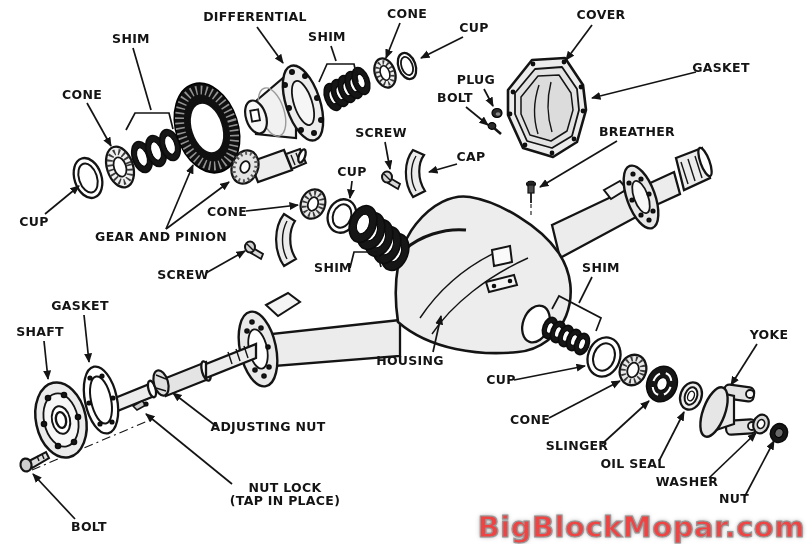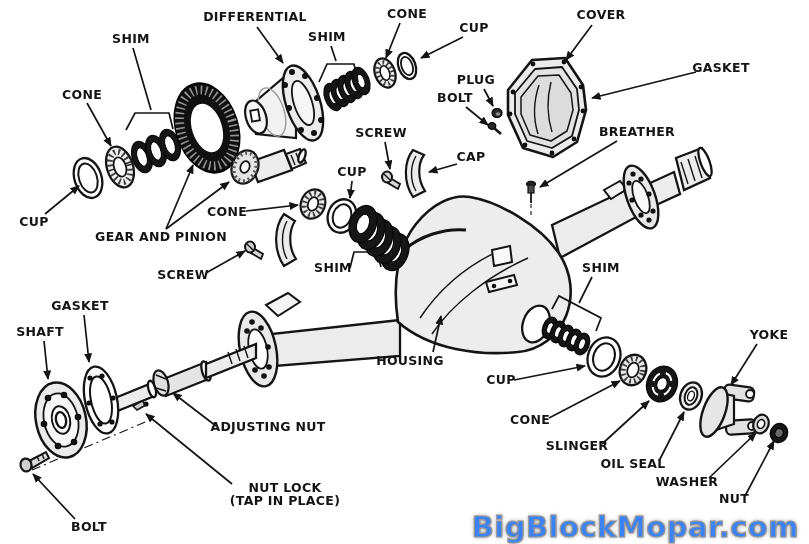--- a/index.html
+++ b/index.html
@@ -5,22 +5,22 @@
   html,body{margin:0;padding:0;background:#fff;}
   #stage{position:relative;width:809px;height:544px;background:#ffffff;overflow:hidden;
          font-family:"DejaVu Sans","Liberation Sans",sans-serif;}
   svg{position:absolute;left:0;top:0;}
   .part-label{font:700 12.5px "DejaVu Sans","Liberation Sans",sans-serif;fill:#141414;letter-spacing:.3px;}
   .leader{fill:none;stroke:#141414;stroke-width:1.7;}
   .ol{stroke:#141414;stroke-width:2.3;fill:#fff;}
   .gf{stroke:#141414;stroke-width:2.3;fill:#ececec;}
   .dk{stroke:#0c0c0c;stroke-width:1.6;fill:#161616;}
   .thin{stroke:#141414;stroke-width:1.4;fill:none;}
-  #watermark{position:absolute;right:10px;bottom:0px;font:800 29px "DejaVu Sans","Liberation Sans",sans-serif;
-             color:#3b82f6;letter-spacing:.5px;-webkit-text-stroke:1.2px #979797;
+  #watermark{position:absolute;right:4px;bottom:0px;font:800 29px "DejaVu Sans","Liberation Sans",sans-serif;
+             color:#ef4444;letter-spacing:.5px;-webkit-text-stroke:1.2px #979797;
              text-shadow:0 0 2px #8f8f8f,0 0 5px #b5b5b5;text-align:right;}
 </style>
 </head>
 <body>
 
 <div id="stage">
 <svg width="809" height="544" viewBox="0 0 809 544">
   <defs>
     <marker id="arr" markerWidth="11" markerHeight="9" refX="8.5" refY="4" orient="auto" markerUnits="userSpaceOnUse">
       <path d="M0,0 L9.5,4 L0,8 z" fill="#141414"></path>

